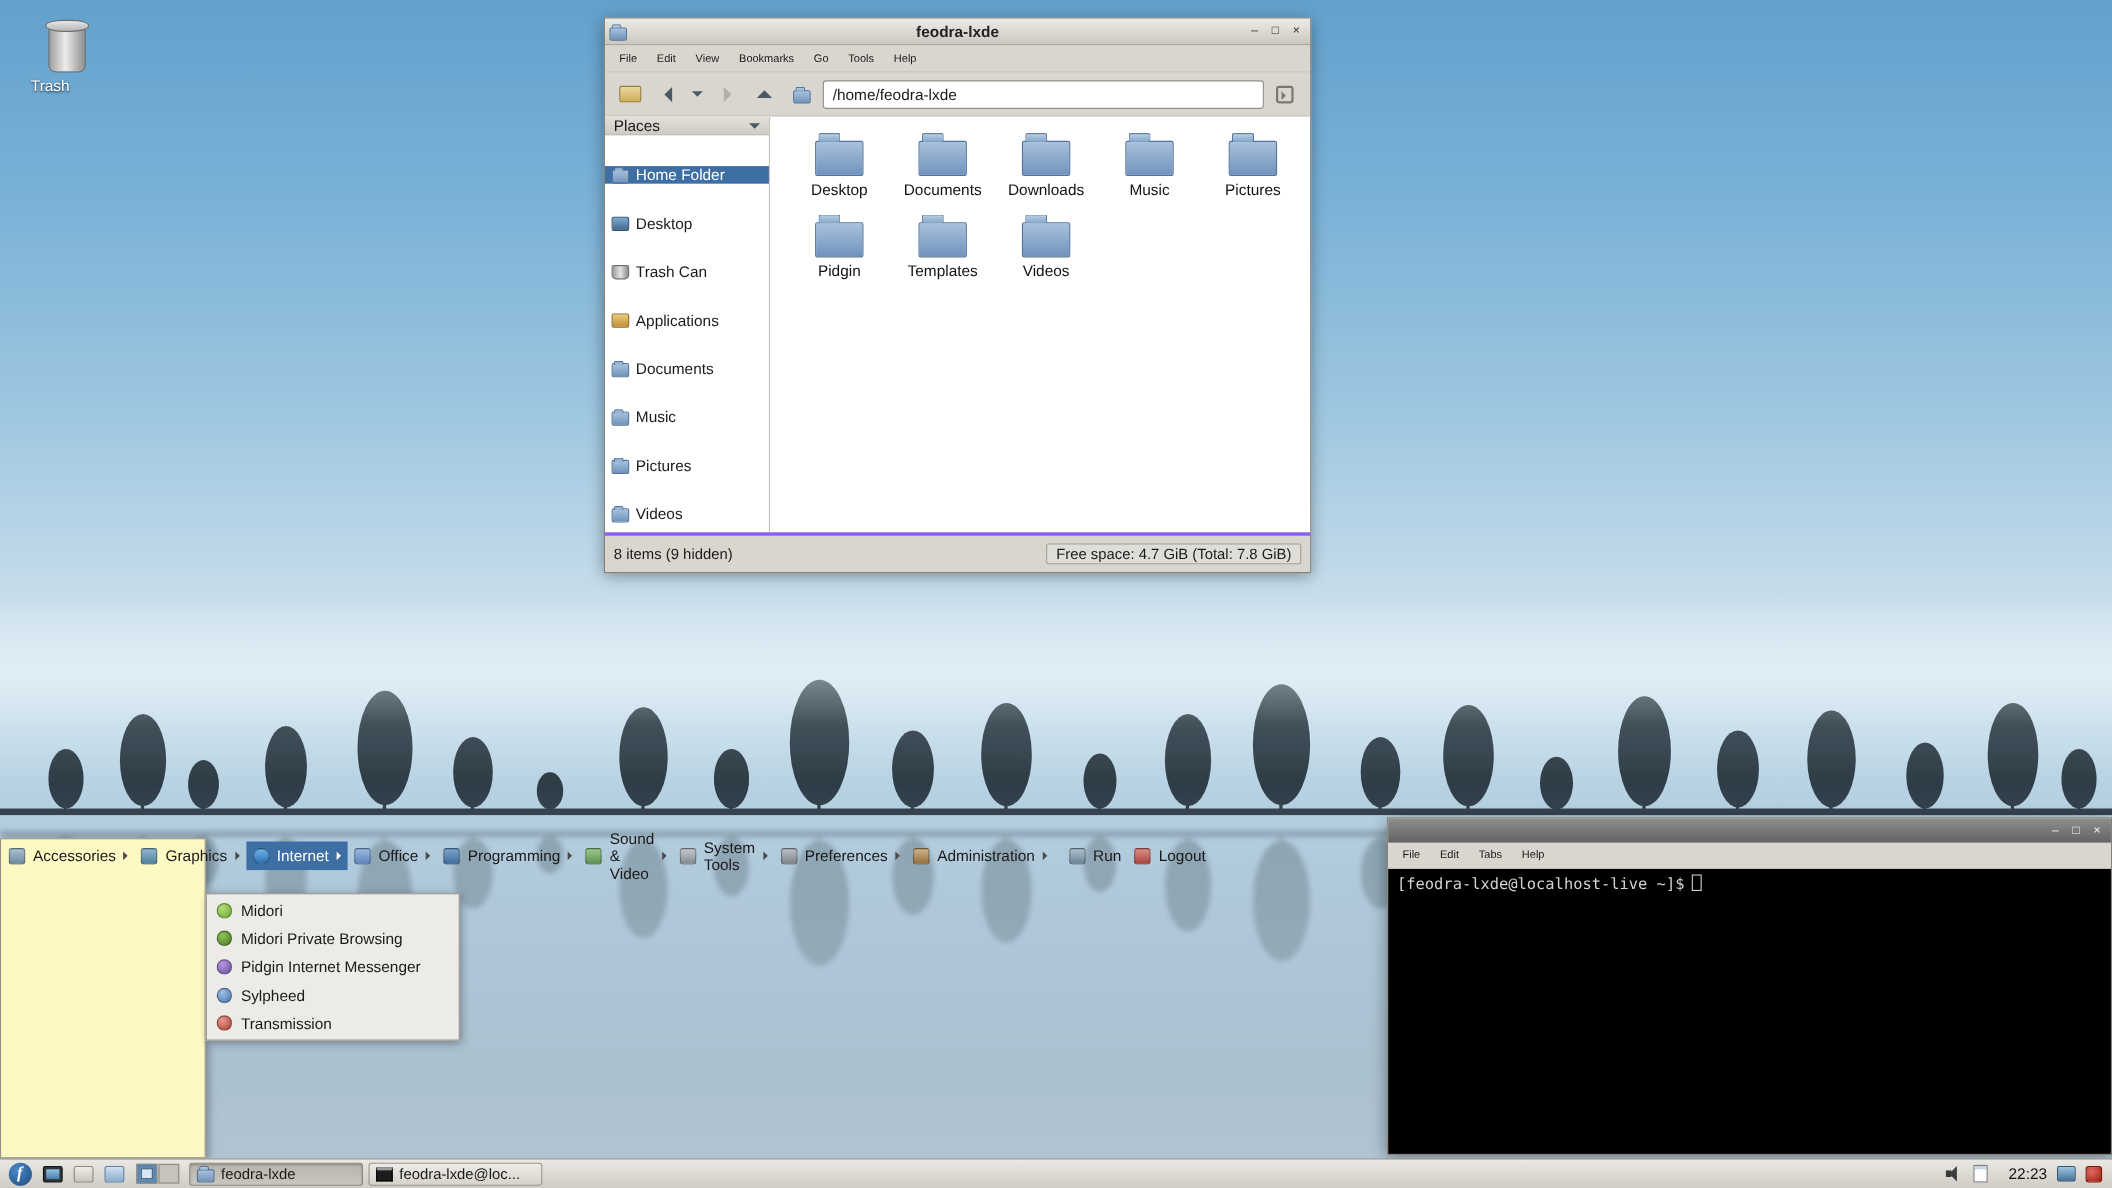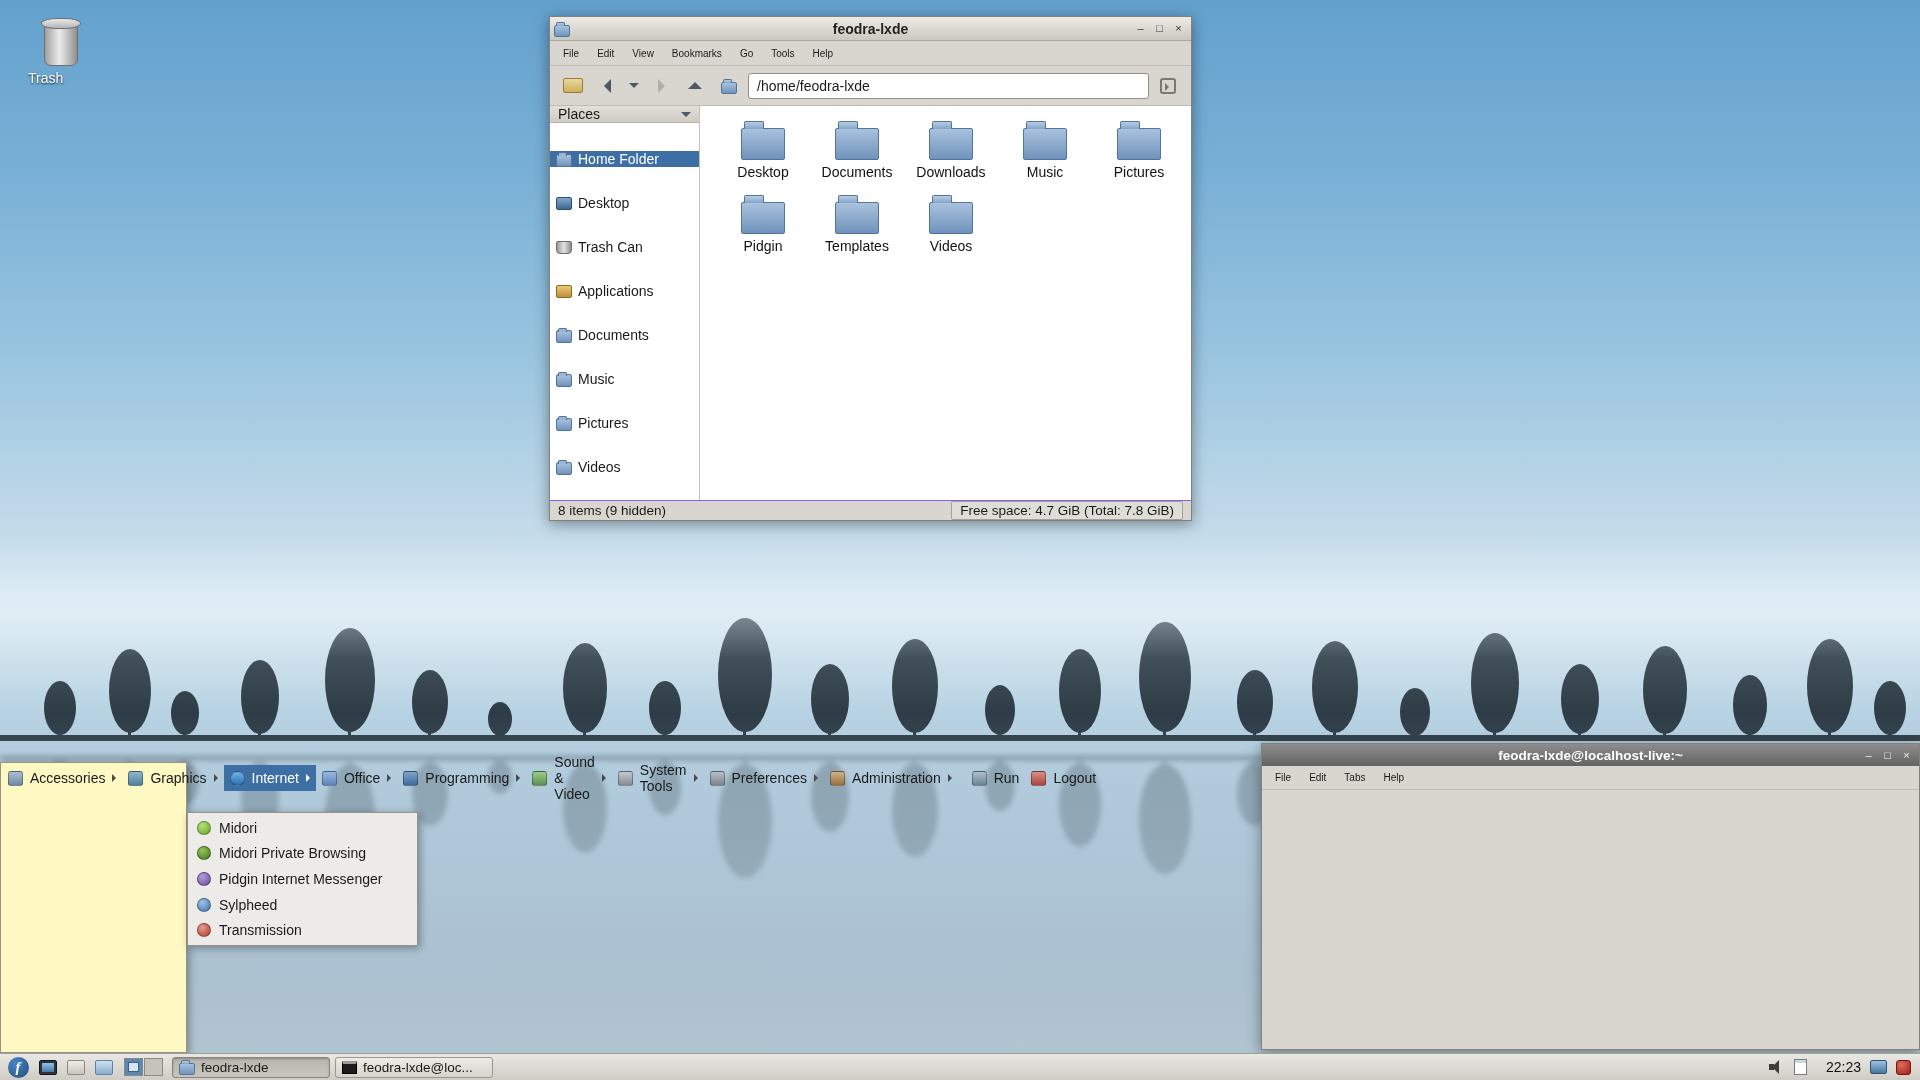--- a/index.html
+++ b/index.html
@@ -70,21 +70,21 @@
   .place.selected { background:#3d6fa5; color:#fff; }
   .si { width:16px; height:13px; display:inline-block; flex:0 0 auto; border-radius:2px; }
   .si-folder { position:relative; background:linear-gradient(#a9c2dd,#7093bc); border:1px solid #50749c; margin-top:3px; }
   .si-folder::before { content:""; position:absolute; top:-3px; left:1px; width:7px; height:3px; background:#9ab4d2; border:1px solid #50749c; border-bottom:none; border-radius:2px 2px 0 0; }
   .si-desktop { background:linear-gradient(#7ea8cf,#41688f); border:1px solid #2f4f70; }
   .si-trash { background:linear-gradient(90deg,#9a9a9a,#e3e3e3,#8d8d8d); border:1px solid #6b6b6b; border-radius:2px 2px 4px 4px; }
   .si-apps { background:linear-gradient(#eacb7a,#c08f34); border:1px solid #8e6a20; }
   .files { flex:1; display:grid; grid-template-columns:repeat(5,94px); grid-auto-rows:74px; padding:14px 0 0 16px; align-content:start; }
   .file { display:flex; flex-direction:column; align-items:center; }
   .flabel { margin-top:4px; font-size:14px; color:#111; }
-  .statusbar { height:20px; background:#d9d6cf; border-top:1px solid #8b5cf6; display:flex; align-items:center; font-size:13.5px; padding:0 8px; }
+  .statusbar { height:36px; background:#d9d6cf; border-top:3px solid #8b5cf6; display:flex; align-items:center; font-size:13.5px; padding:0 8px; }
   .free-space { margin-left:auto; border:1px solid #a59f96; background:#deded8; padding:1px 8px; border-radius:2px; }
 
   
   .term { left:1261px; top:743px; width:659px; height:307px; }
   .term .menubar { height:24px; }
   .term-body { flex:1; background:#000; padding:5px 8px; font-family:"DejaVu Sans Mono","Liberation Mono",monospace; font-size:14px; color:#d3d3d3; }
   .cursor { display:inline-block; width:9px; height:15px; border:1px solid #cfcfcf; vertical-align:-2px; margin-left:7px; }
 
   
   .startmenu { position:absolute; left:0; top:762px; width:187px; height:291px; background:#fef9c3; border:1px solid #97938b; box-shadow:2px 2px 8px rgba(0,0,0,.35); padding:2px 1px; display:flex; z-index:30; }
@@ -376,32 +376,34 @@
       </div>
     </div>
     <div class="statusbar">
       <span>8 items (9 hidden)</span>
       <span class="free-space">Free space: 4.7 GiB (Total: 7.8 GiB)</span>
     </div>
   </div>
 
   <div class="window term">
     <div class="titlebar">
-      <span class="title">feodra-lxde@localhost-live:~</span>
       <span class="winbtns">
         <span class="wbtn">–</span>
         <span class="wbtn">□</span>
         <span class="wbtn">×</span>
       </span>
     </div>
     <div class="menubar">
       <span class="menu-item">File</span>
       <span class="menu-item">Edit</span>
       <span class="menu-item">Tabs</span>
       <span class="menu-item">Help</span>
+    </div>
+    <div class="term-body">
+      <span>[feodra-lxde@localhost-live ~]$</span><span class="cursor"></span>
     </div>
   </div>
 
   <div class="startmenu">
     <div class="sm-item">
       <span class="mi mi-0"></span>
       <span>Accessories</span>
       <span class="sm-arrow"></span>
     </div>
     <div class="sm-item">

